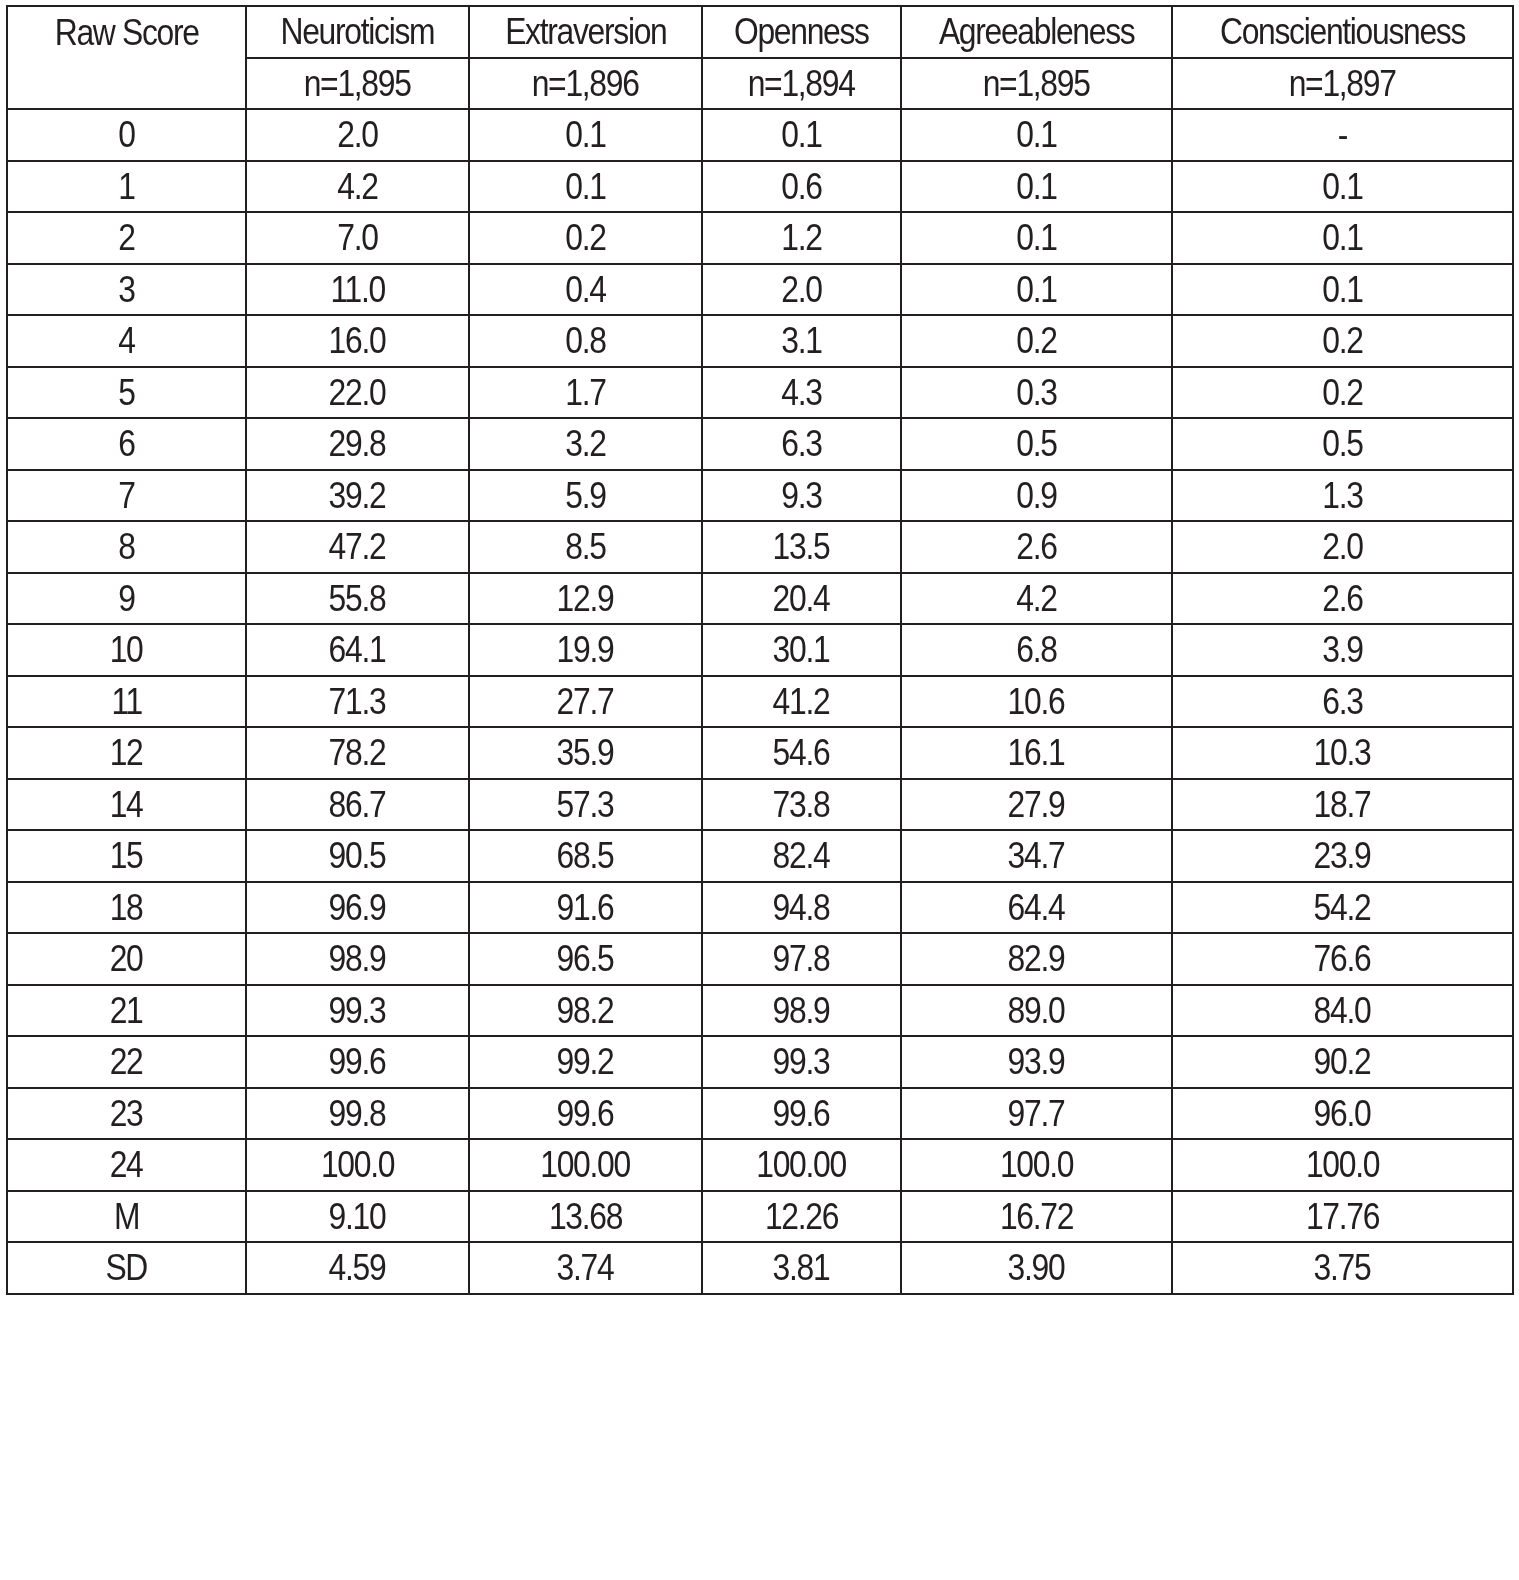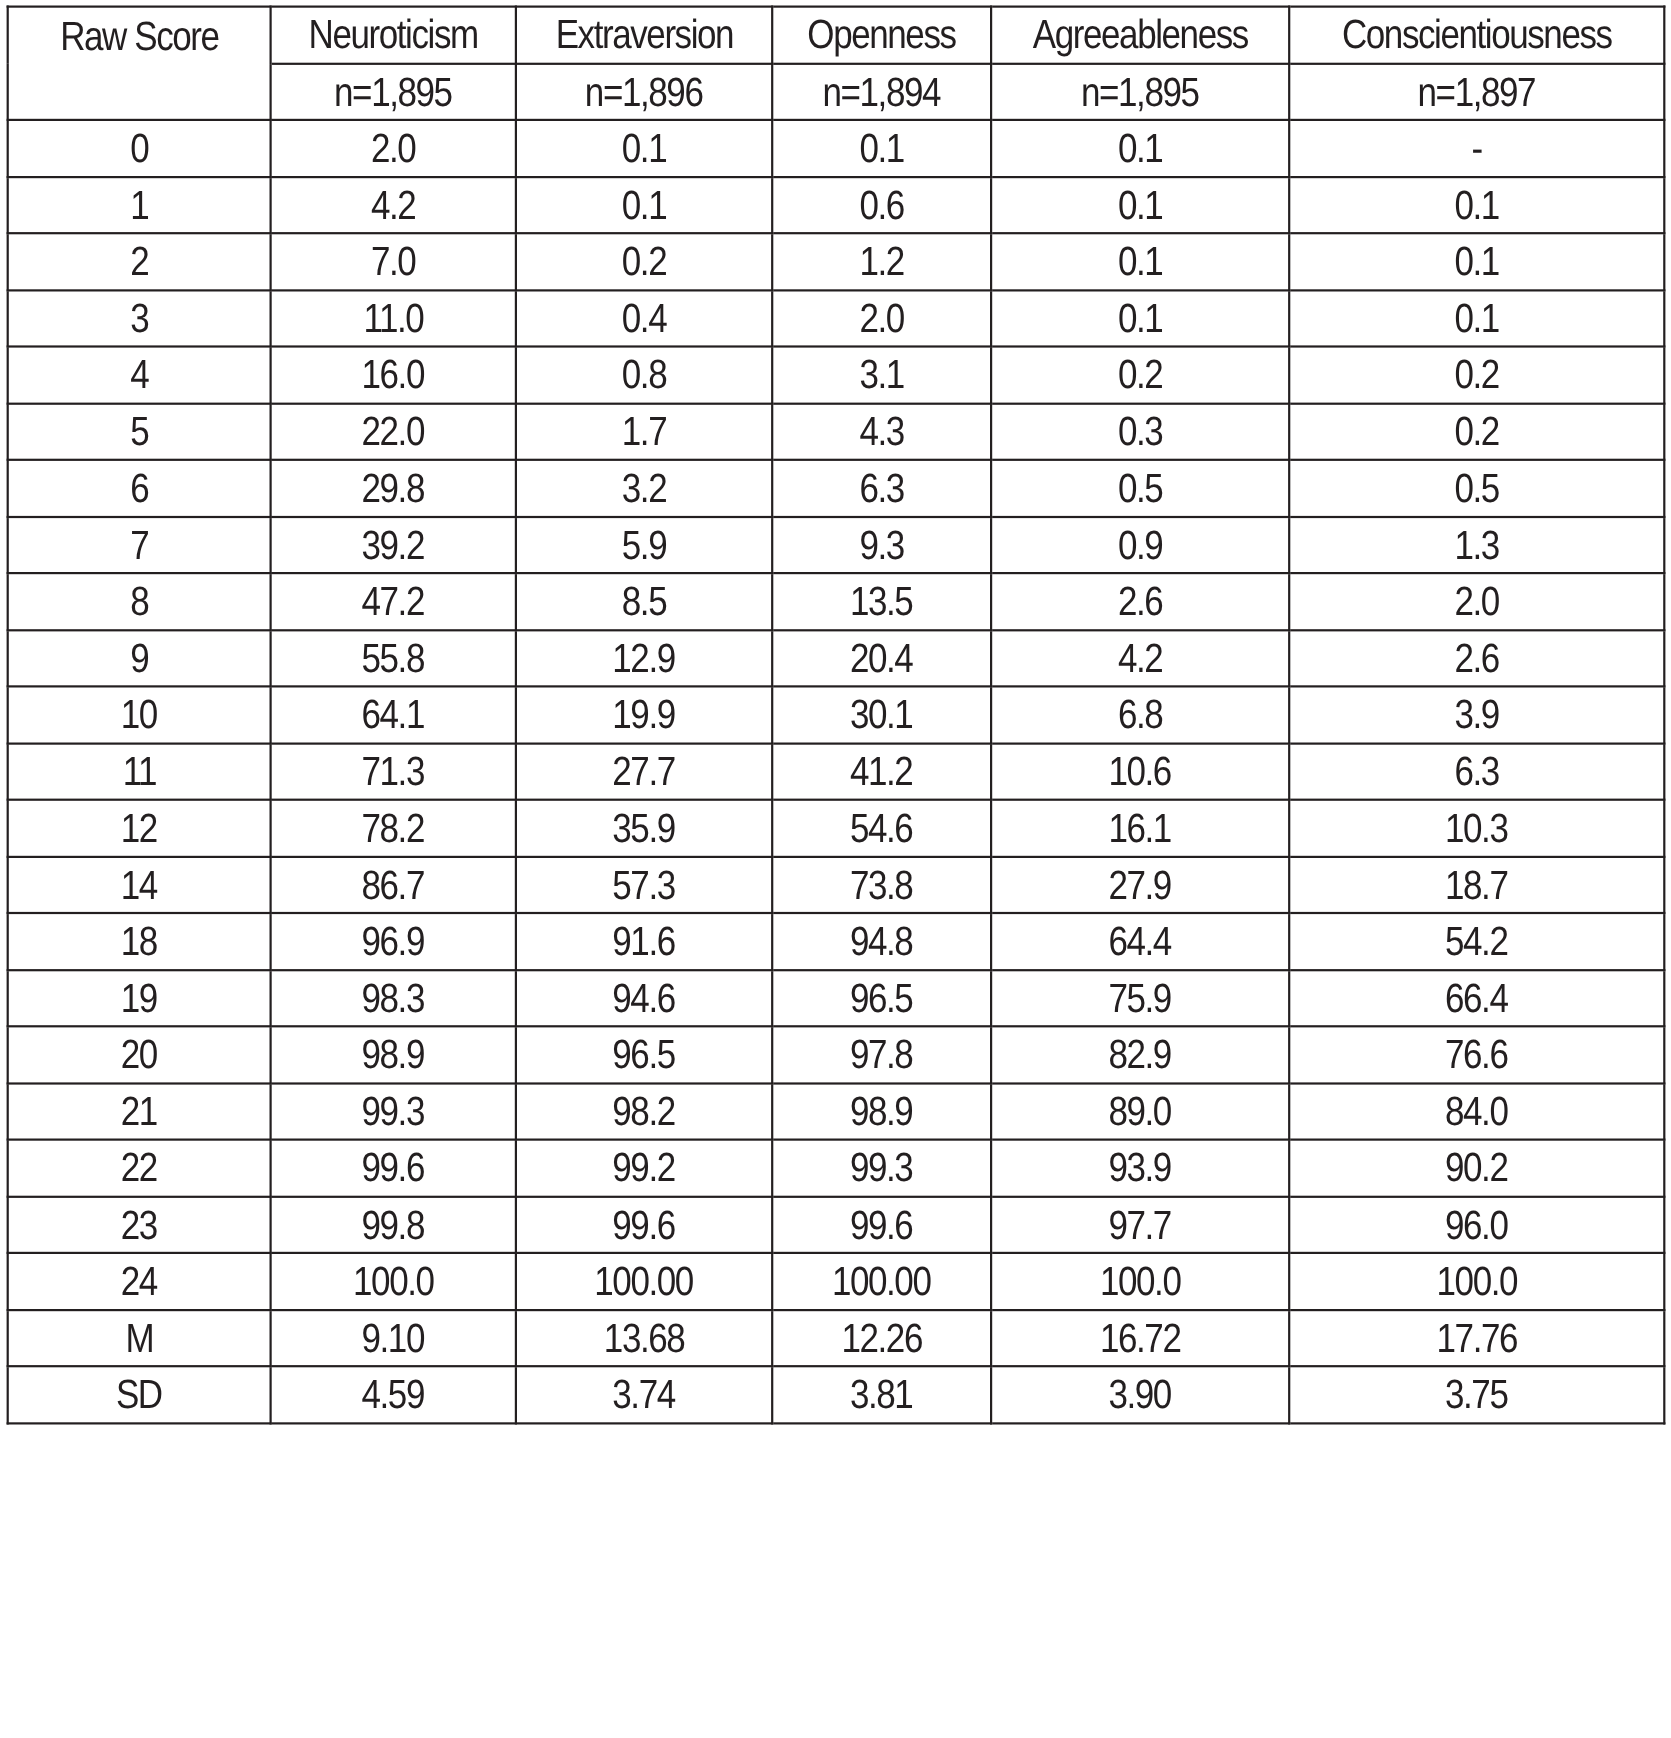--- a/index.html
+++ b/index.html
@@ -168,36 +168,36 @@
       </tr>
       <tr>
         <td><span class="txt">14</span></td>
         <td><span class="txt">86.7</span></td>
         <td><span class="txt">57.3</span></td>
         <td><span class="txt">73.8</span></td>
         <td><span class="txt">27.9</span></td>
         <td><span class="txt">18.7</span></td>
       </tr>
       <tr>
+        <td><span class="txt">15</span></td>
+        <td><span class="txt">90.5</span></td>
+        <td><span class="txt">68.5</span></td>
+        <td><span class="txt">82.4</span></td>
+        <td><span class="txt">34.7</span></td>
+        <td><span class="txt">23.9</span></td>
+      </tr>
+      <tr>
         <td><span class="txt">18</span></td>
         <td><span class="txt">96.9</span></td>
         <td><span class="txt">91.6</span></td>
         <td><span class="txt">94.8</span></td>
         <td><span class="txt">64.4</span></td>
         <td><span class="txt">54.2</span></td>
       </tr>
       <tr>
-        <td><span class="txt">19</span></td>
-        <td><span class="txt">98.3</span></td>
-        <td><span class="txt">94.6</span></td>
-        <td><span class="txt">96.5</span></td>
-        <td><span class="txt">75.9</span></td>
-        <td><span class="txt">66.4</span></td>
-      </tr>
-      <tr>
         <td><span class="txt">20</span></td>
         <td><span class="txt">98.9</span></td>
         <td><span class="txt">96.5</span></td>
         <td><span class="txt">97.8</span></td>
         <td><span class="txt">82.9</span></td>
         <td><span class="txt">76.6</span></td>
       </tr>
       <tr>
         <td><span class="txt">21</span></td>
         <td><span class="txt">99.3</span></td>

